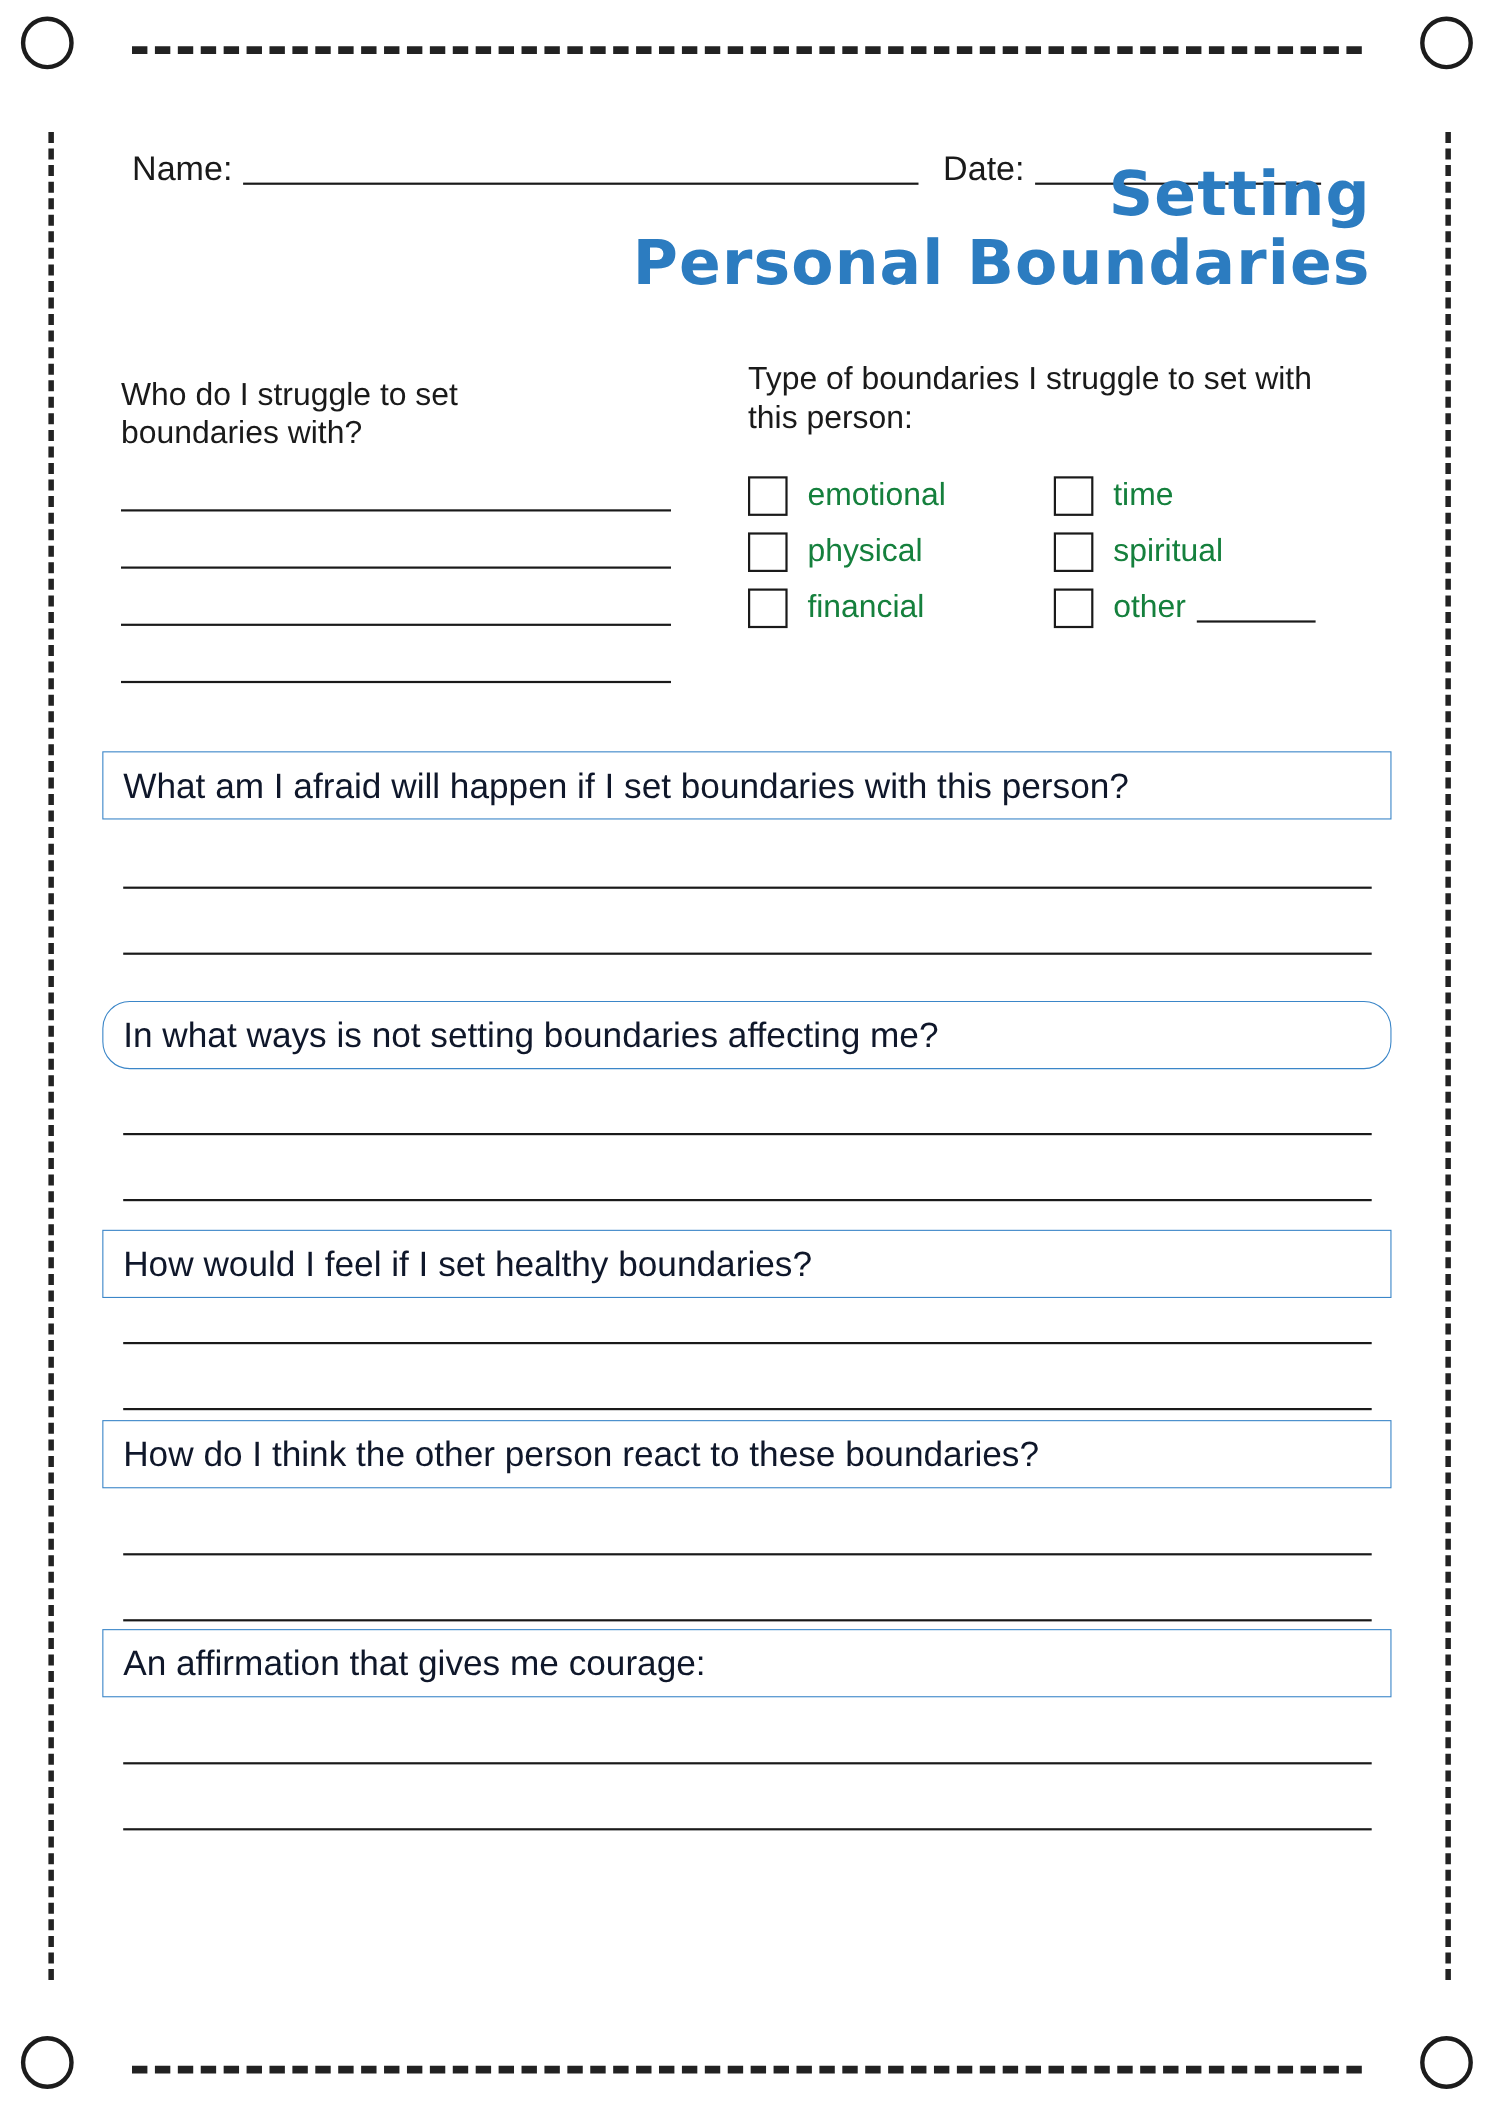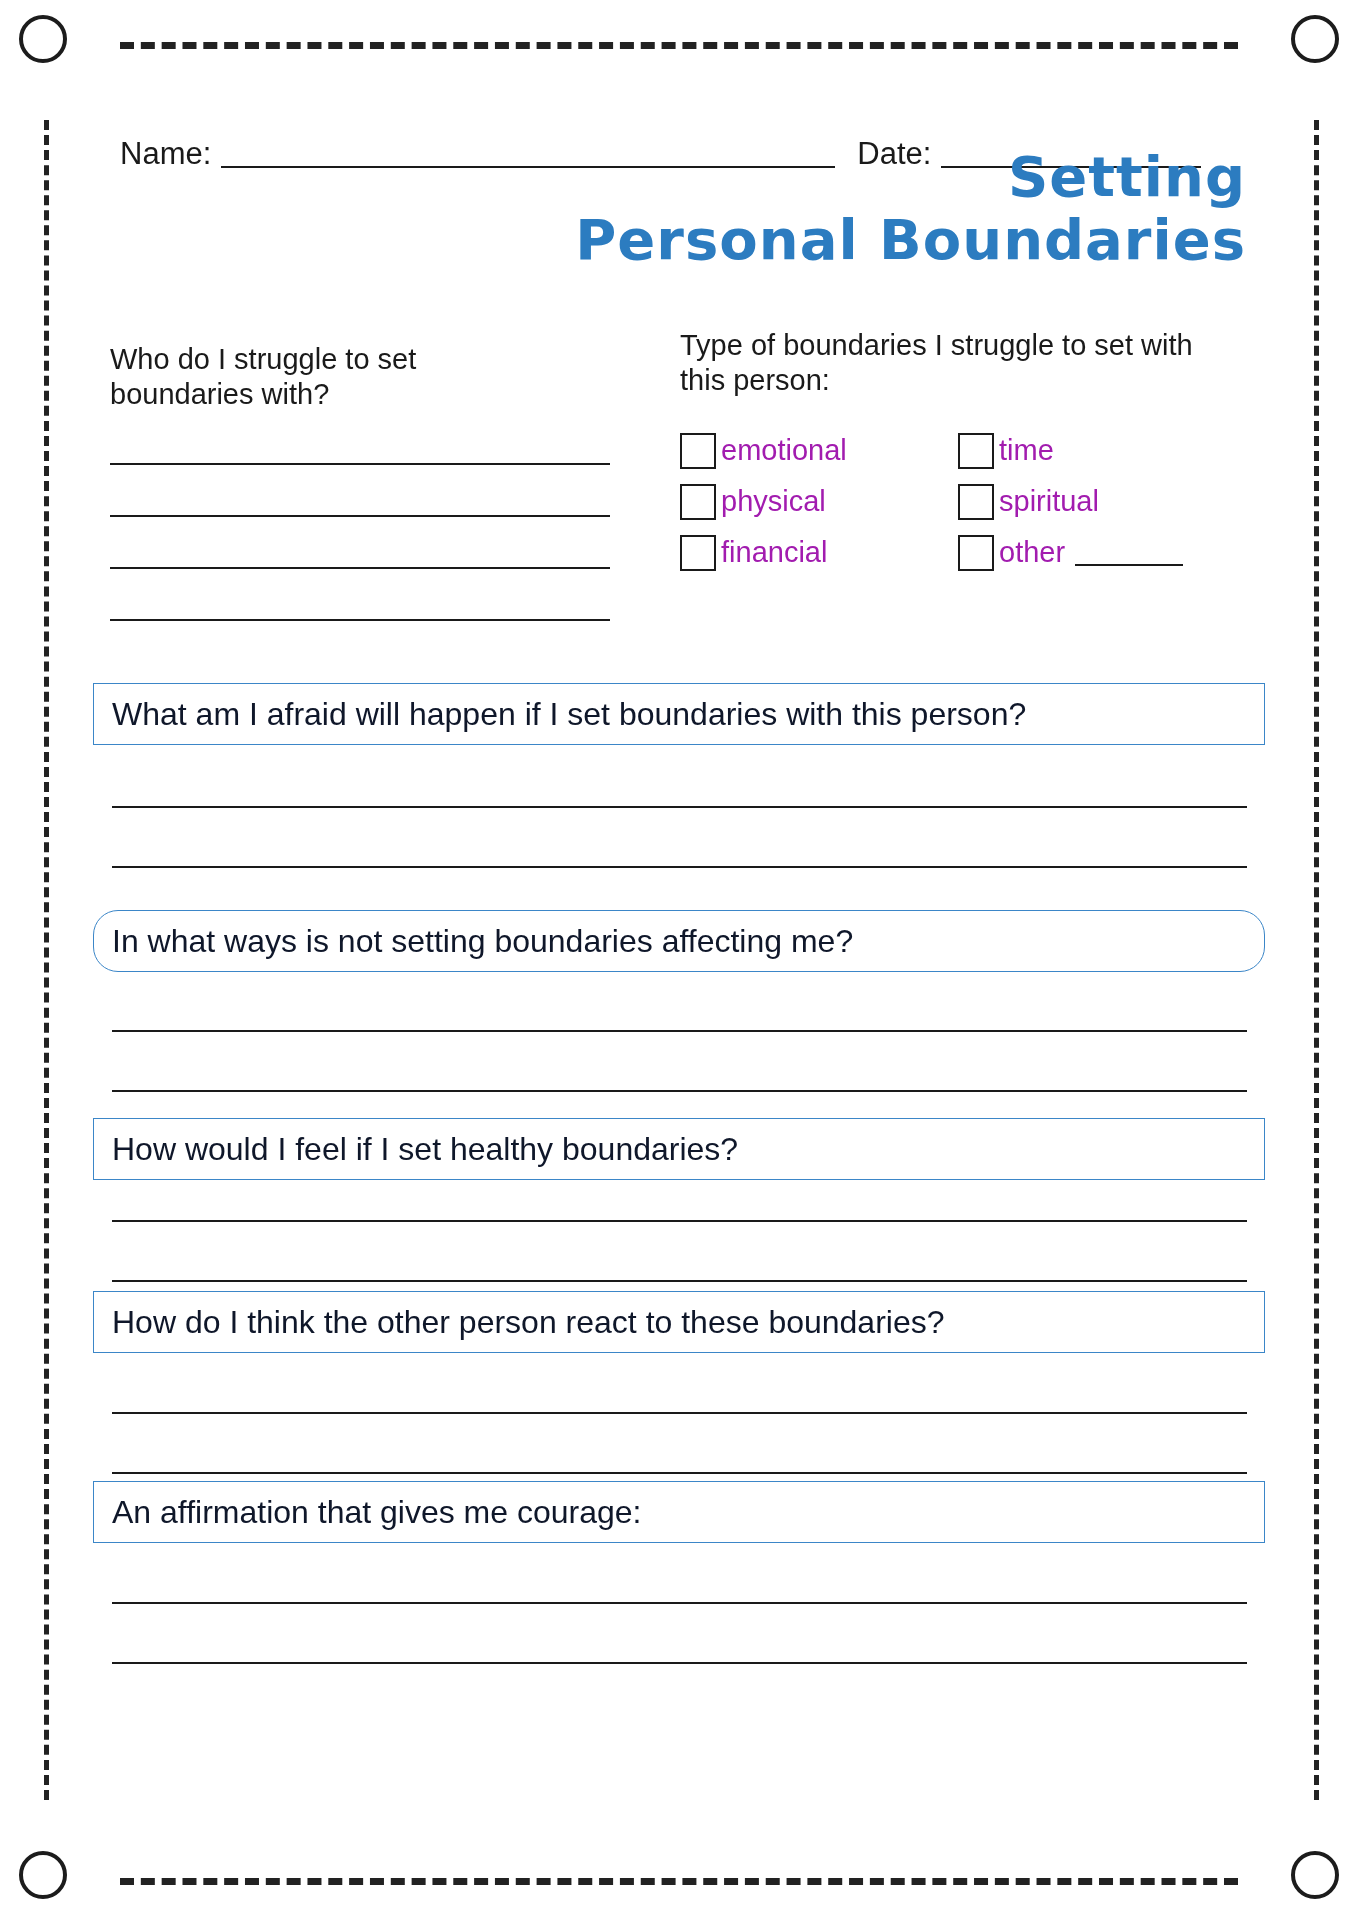--- a/index.html
+++ b/index.html
@@ -146,22 +146,22 @@
   }
   .cb-box {
     width: 36px;
     height: 36px;
     border: 2.5px solid #1a1a1a;
     box-sizing: border-box;
     flex: 0 0 auto;
   }
   .cb-label {
     font-size: 29px;
-    color: #a21caf;
-    margin-left: 5px;
+    color: #15803d;
+    margin-left: 18px;
     white-space: nowrap;
   }
   .cb-other-rule {
     width: 108px;
     height: 0;
     border-bottom: 2.5px solid #1a1a1a;
     margin-left: 10px;
     position: relative;
     top: 12px;
   }

